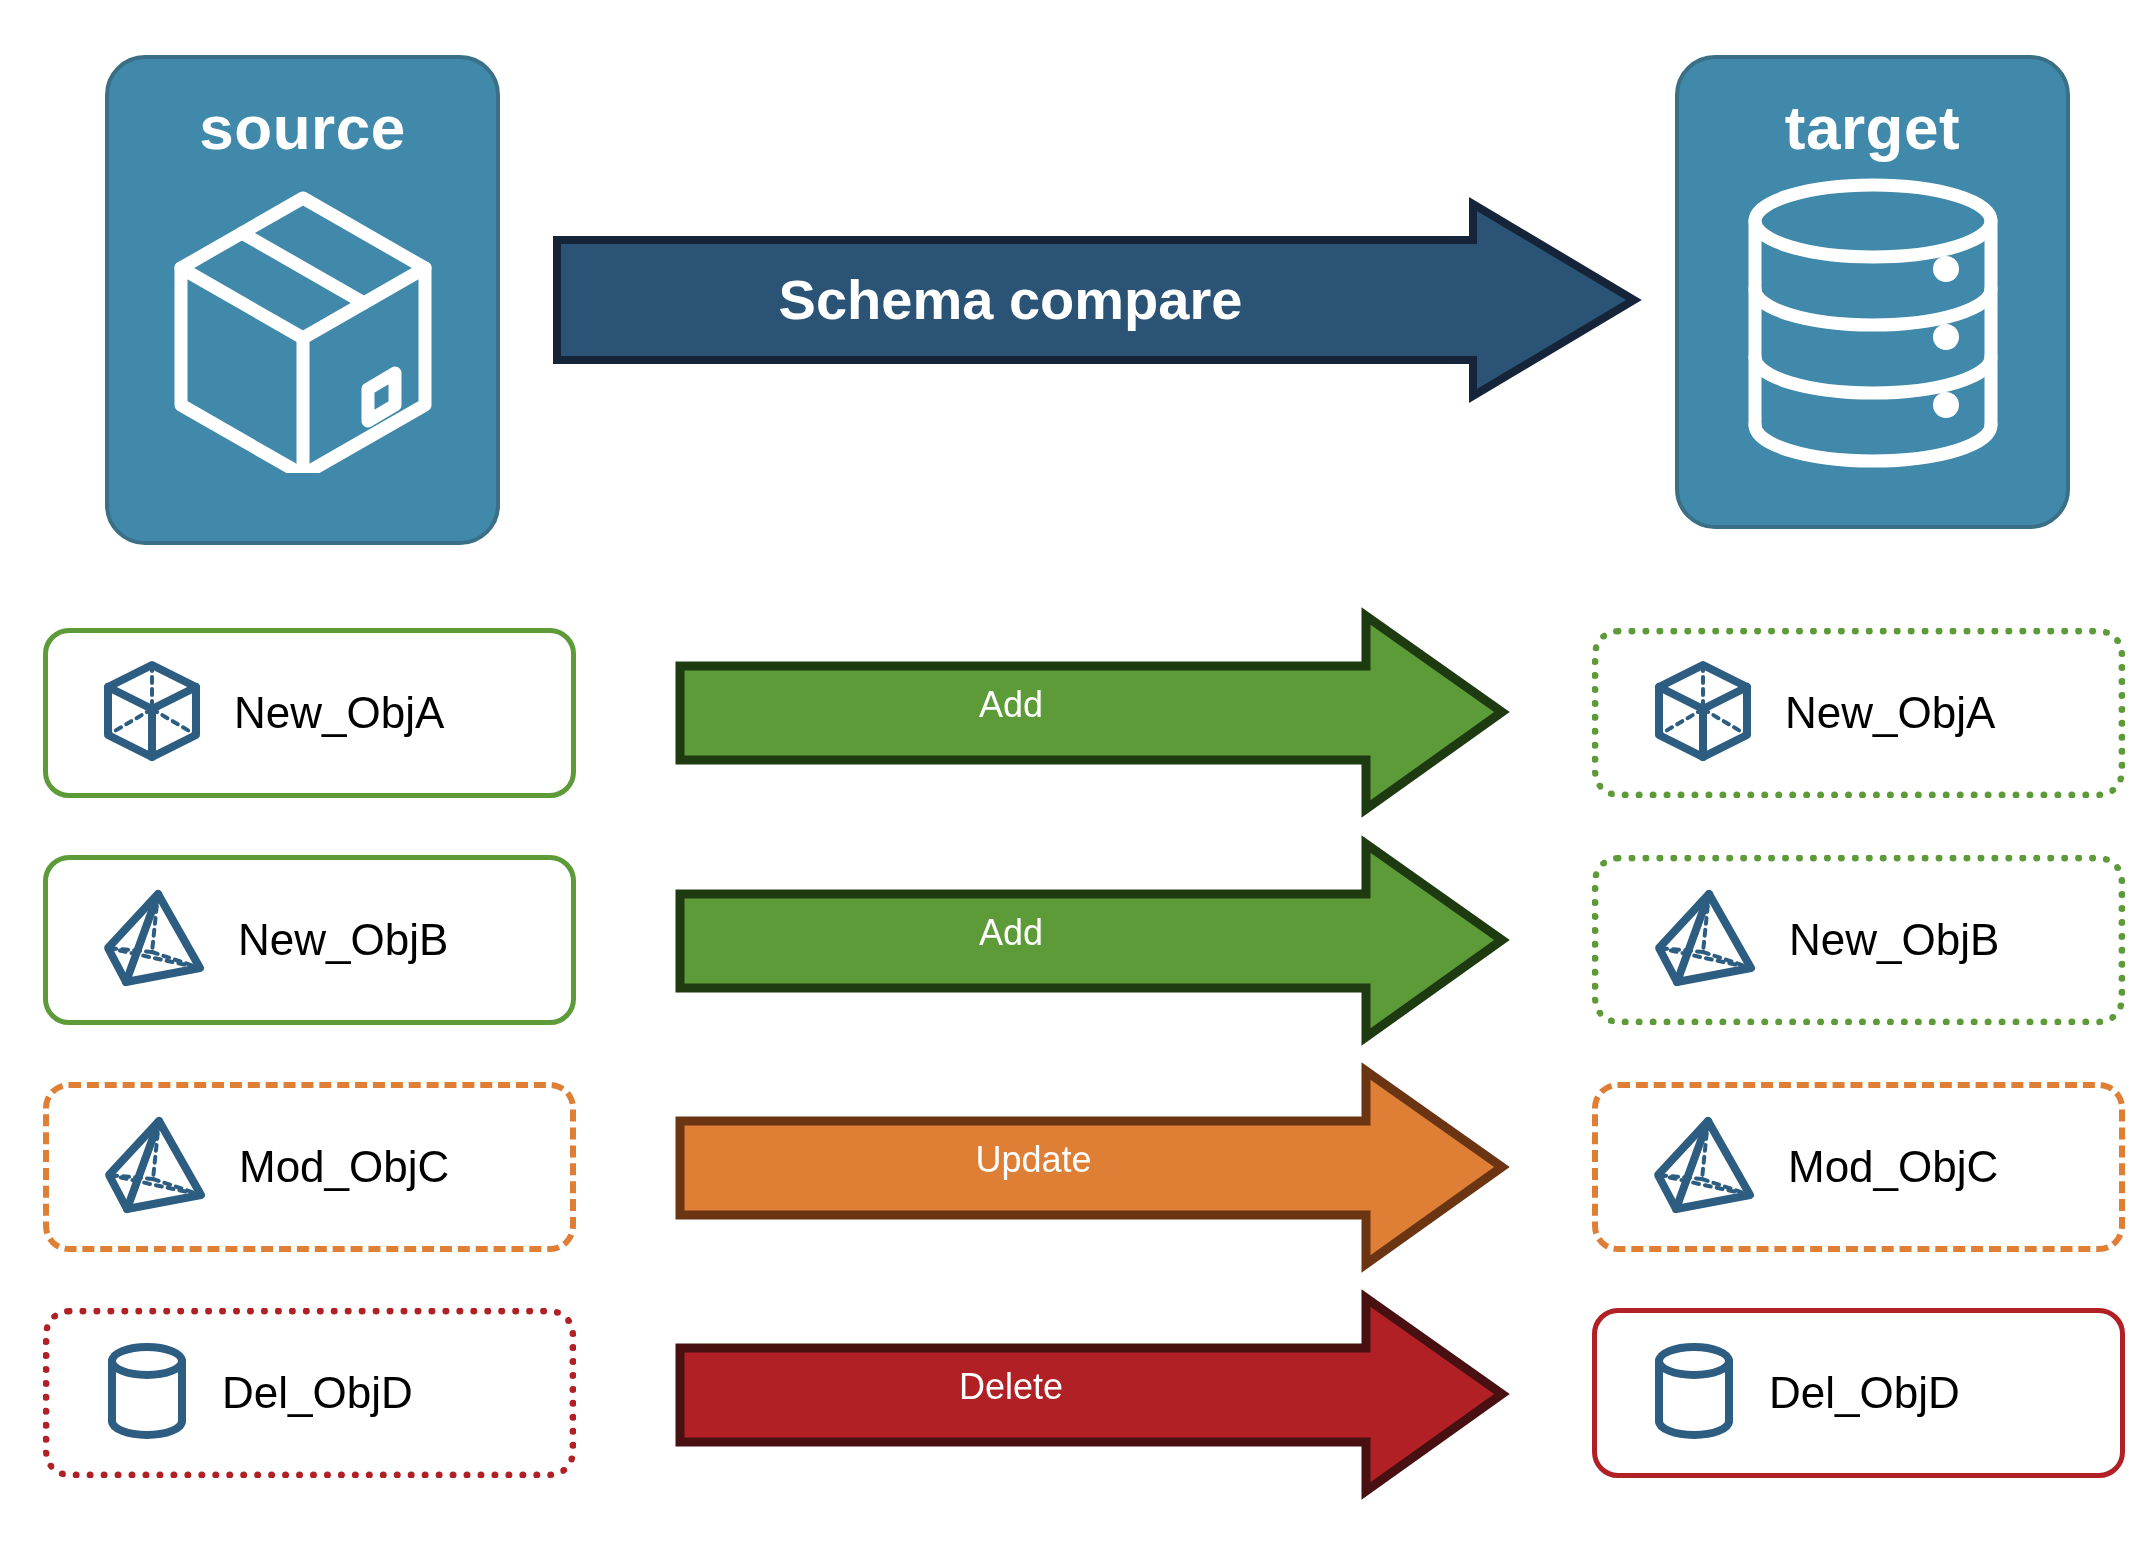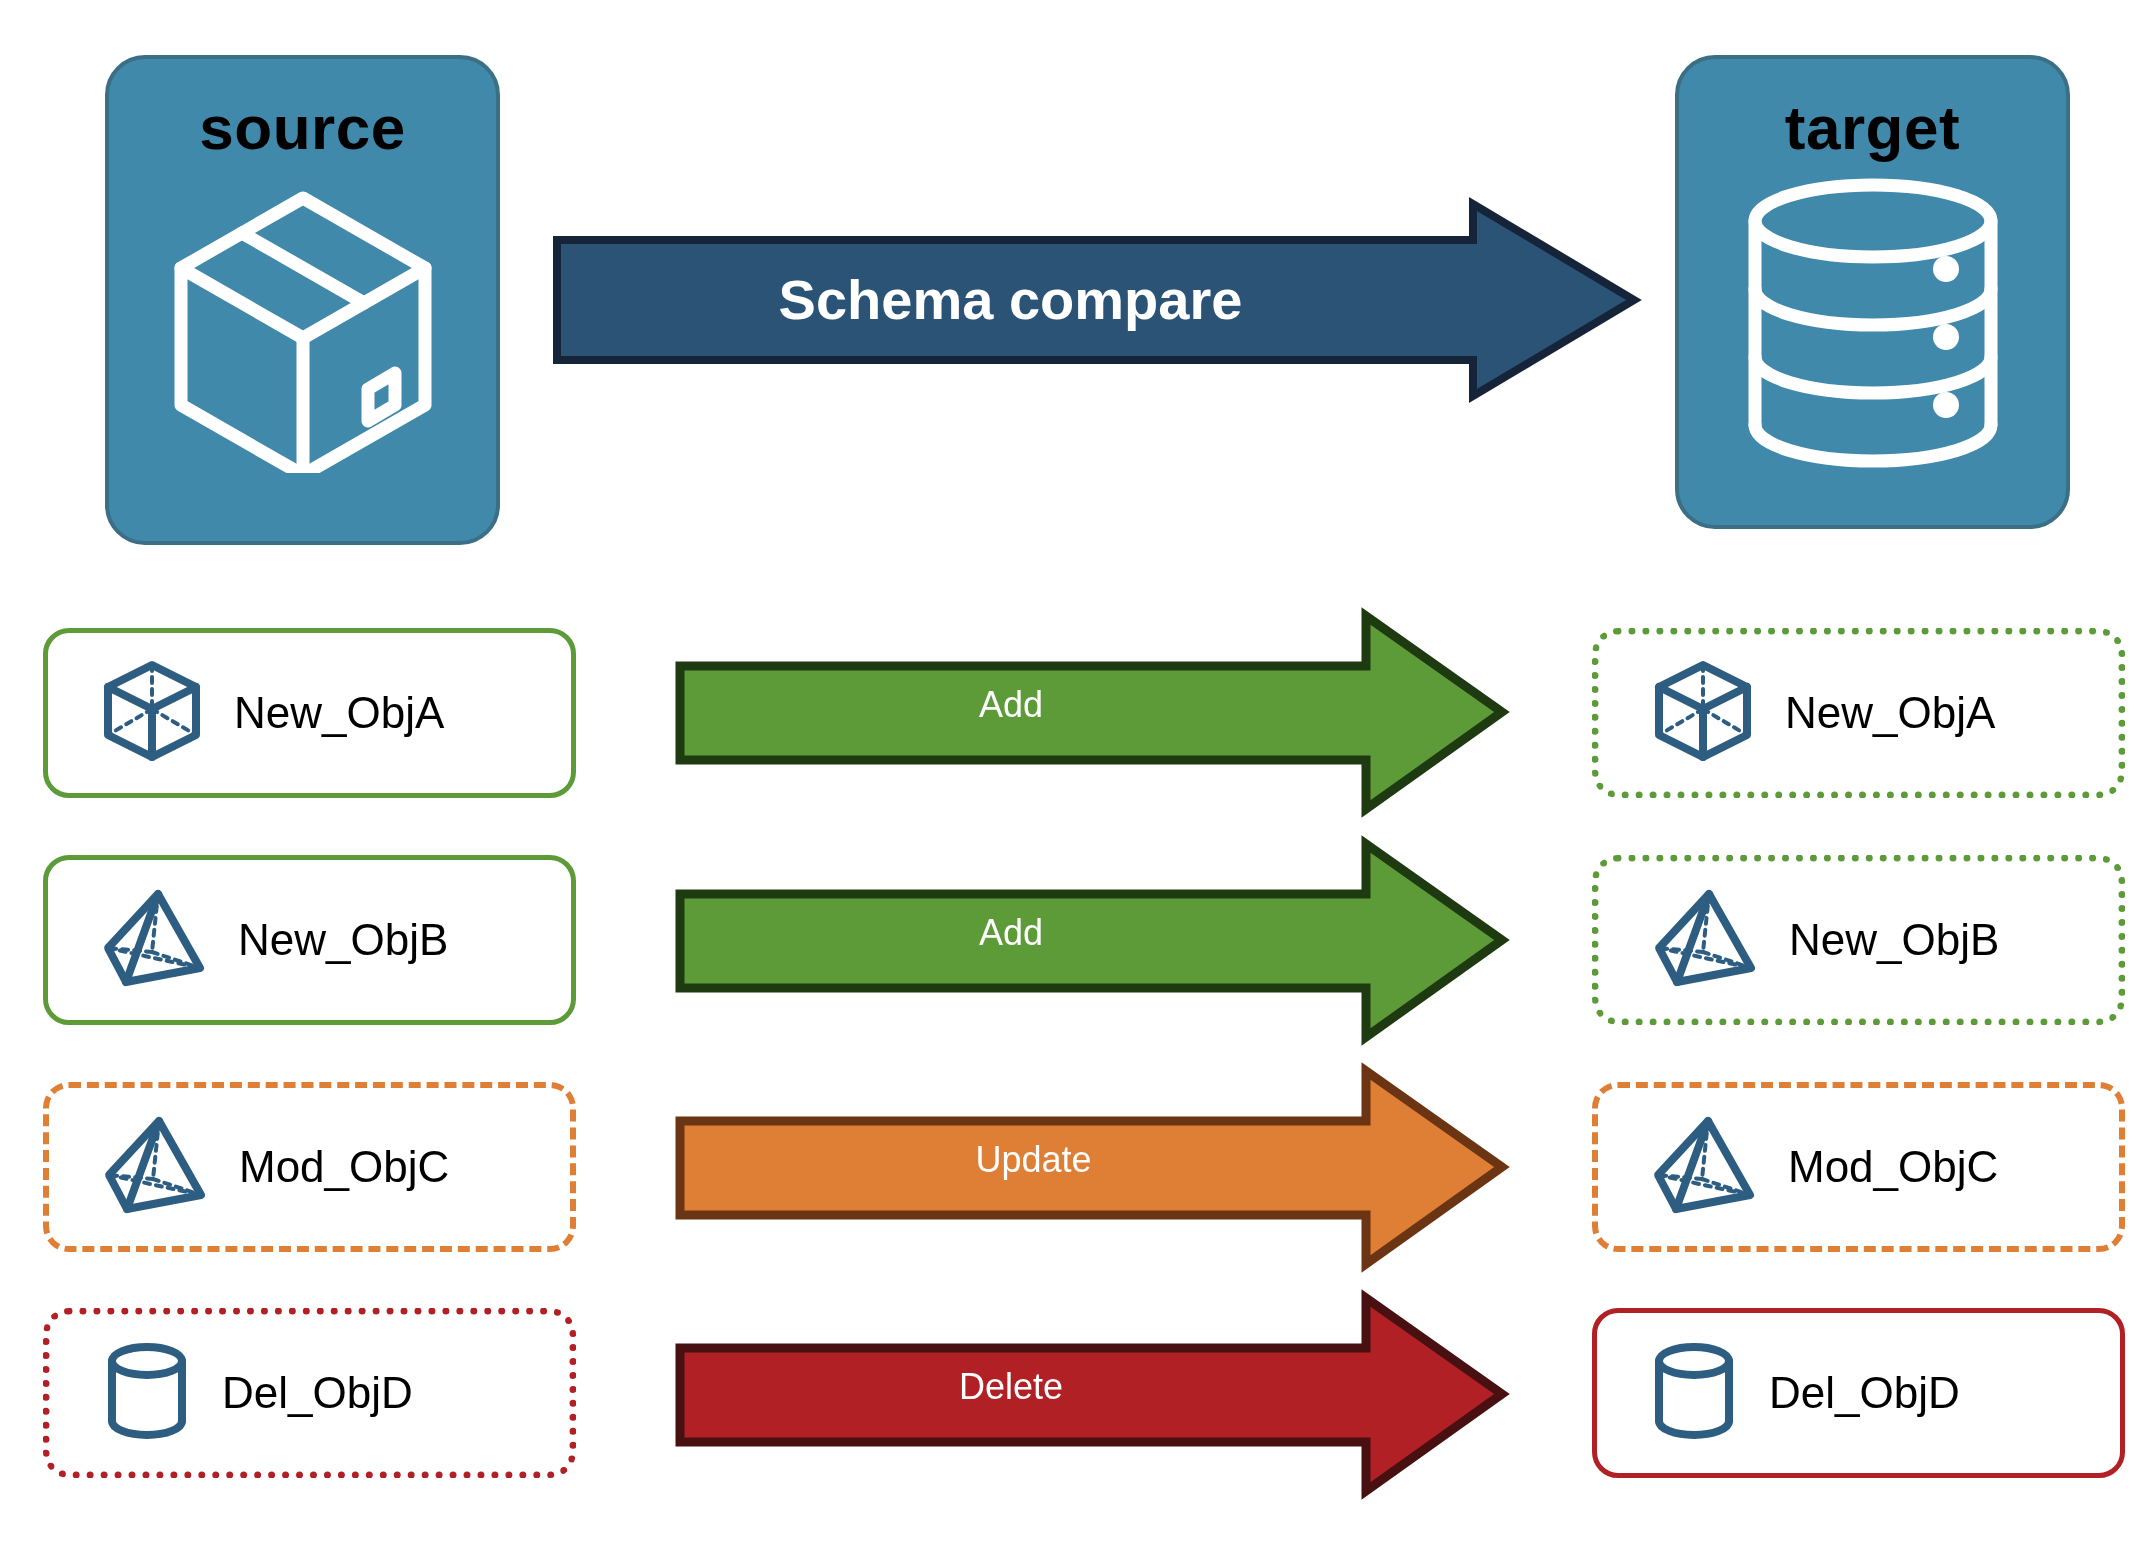--- a/index.html
+++ b/index.html
@@ -23,21 +23,21 @@
     position: absolute;
     background: #4189AA;
     border: 4px solid #3B6F85;
     border-radius: 40px;
     box-sizing: border-box;
     display: flex;
     flex-direction: column;
     align-items: center;
   }
   .endpoint-title {
-    color: #000000;
+    color: #ffffff;
     font-weight: bold;
     font-size: 62px;
     letter-spacing: 0.5px;
     margin-top: 38px;
     line-height: 1;
   }
   .endpoint-icon {
     margin-top: 14px;
   }
 

